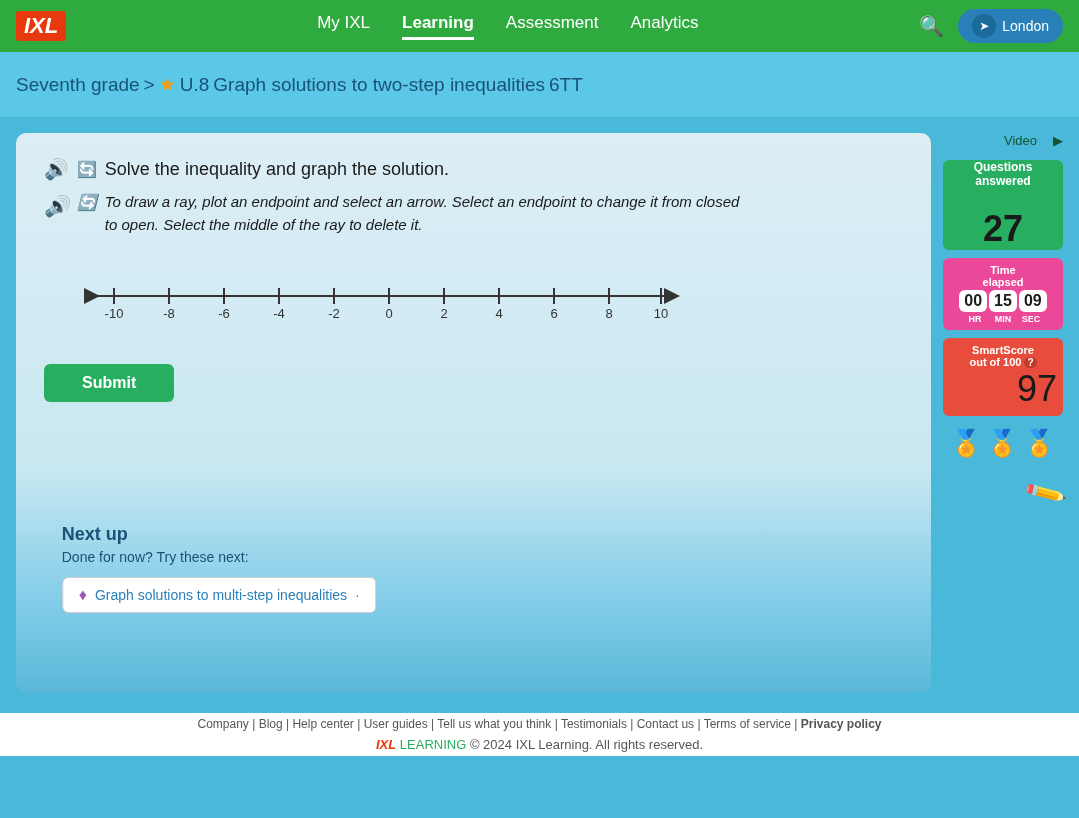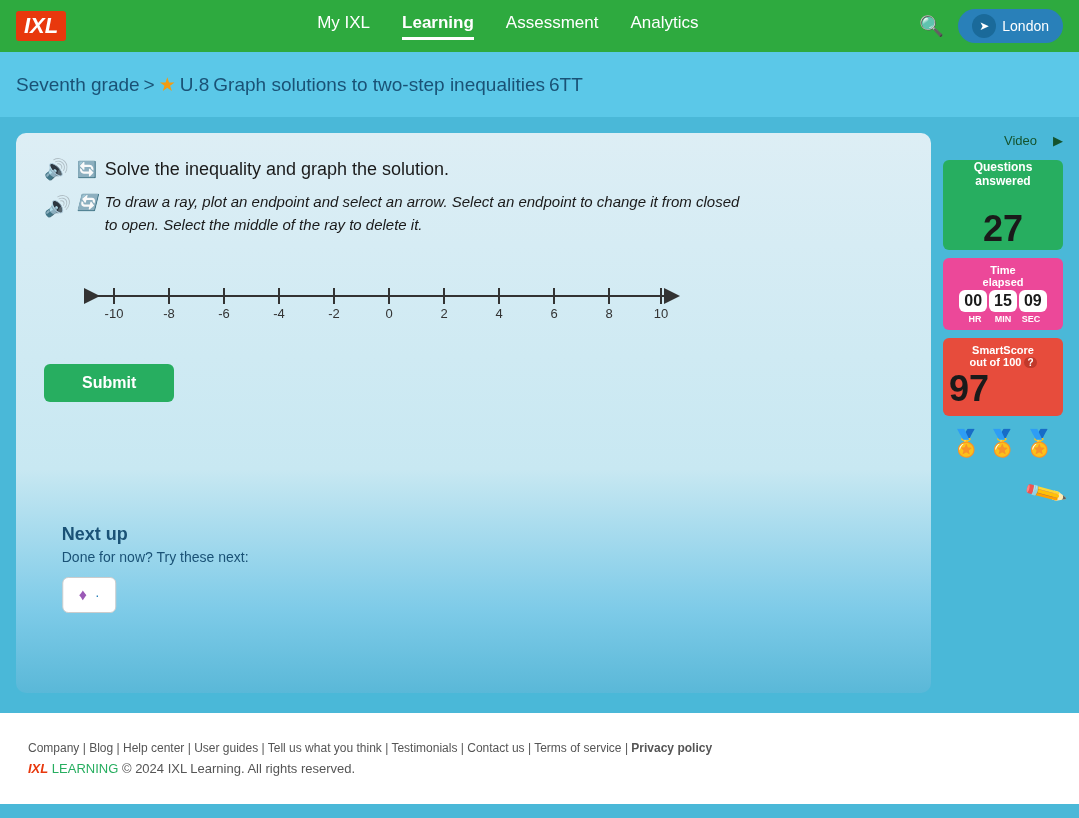--- a/index.html
+++ b/index.html
@@ -253,24 +253,24 @@
       background: #e74c3c;
       color: white;
       border-radius: 6px;
       padding: 6px;
       text-align: center;
       font-size: 11px;
       font-weight: 600;
     }
     .smartscore-num {
       font-size: 36px;
-      font-weight: 700;
+      font-weight: 400;
       color: #1a1a1a;
       display: block;
-      text-align: left;
+      text-align: right;
     }
 
     .medals-row {
       display: flex;
       justify-content: center;
       gap: 4px;
       margin-top: 4px;
     }
     .medal {
       font-size: 26px;
@@ -284,22 +284,22 @@
     .pencil-icon {
       font-size: 28px;
       color: #2980b9;
       transform: rotate(-30deg);
       display: inline-block;
     }
 
     
     .footer {
       background: white;
-      padding: 28px;
-      text-align: left;
+      padding: 4px;
+      text-align: center;
       font-size: 12px;
       color: #555;
       margin-top: 4px;
     }
     .footer a { color: #555; text-decoration: none; }
     .footer-logo { margin-top: 6px; font-size: 13px; }
     .footer-logo .ixl-part { color: #e8380d; font-weight: 900; font-style: italic; }
     .footer-logo .learn-part { color: #27ae60; }
   </style>
 </head>
@@ -403,20 +403,21 @@
 
     
     <button class="submit-btn">Submit</button>
 
     
     <div style="position:absolute; bottom:80px; left:50%; transform:translateX(-50%); text-align:left; width:90%;">
       <div class="next-up-title">Next up</div>
       <div class="next-up-subtitle">Done for now? Try these next:</div>
       <div class="next-skill-box">
         <span class="diamond-icon">♦</span>
+        <span>Graph solutions to multi-step inequalities</span>
         <span>·</span>
       </div>
     </div>
 
   </div>
 
   <div class="sidebar-panel">
 
     <div class="video-label">
       <span>Video</span>

